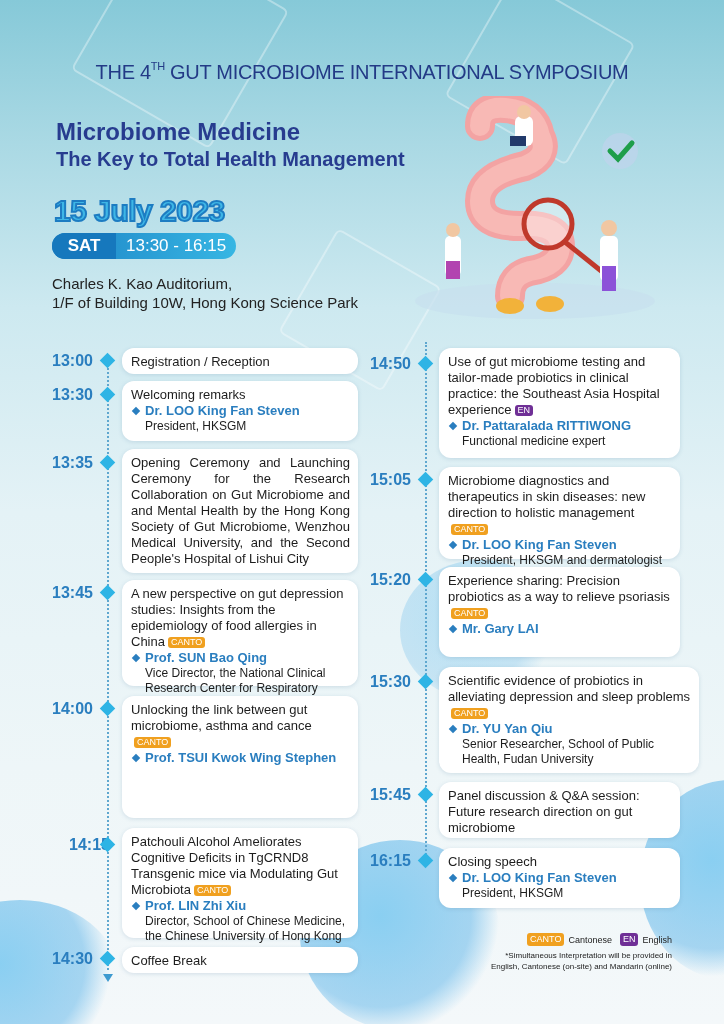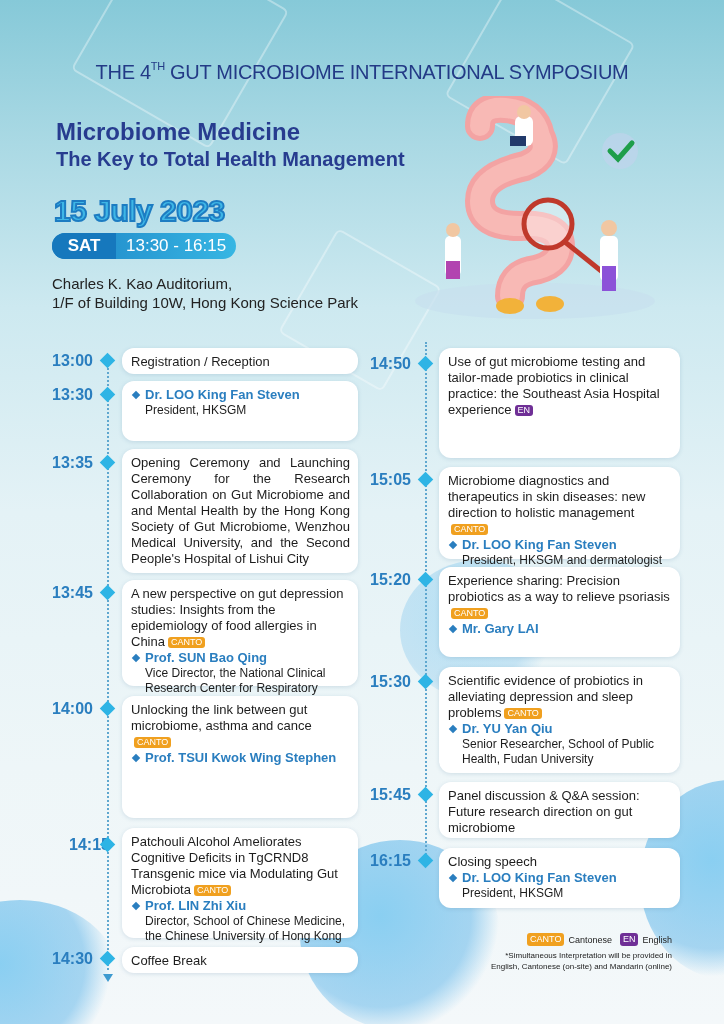--- a/index.html
+++ b/index.html
@@ -108,20 +108,21 @@
     <span class="dot" style="left:102px;top:355px;"></span>
     <div class="card" style="left:122px;top:348px;width:236px;height:26px;">
       <span class="title">Registration / Reception</span>
     </div>
   </div>
 
   <div class="slot">
     <span class="time" style="left:52px;top:386px;">13:30</span>
     <span class="dot" style="left:102px;top:389px;"></span>
     <div class="card" style="left:122px;top:381px;width:236px;height:60px;">
+      <span class="title">Welcoming remarks</span>
       <div class="speaker">
         <span class="bullet"></span>
         <span class="name">Dr. LOO King Fan Steven</span>
         <span class="role">President, HKSGM</span>
       </div>
     </div>
   </div>
 
   <div class="slot">
     <span class="time" style="left:52px;top:454px;">13:35</span>
@@ -177,20 +178,25 @@
     </div>
   </div>
 
   <div class="tl-line" style="left:425px;top:342px;height:520px;"></div>
 
   <div class="slot">
     <span class="time" style="left:370px;top:355px;">14:50</span>
     <span class="dot" style="left:420px;top:358px;"></span>
     <div class="card" style="left:439px;top:348px;width:241px;height:110px;">
       <span class="title"><span>Use of gut microbiome testing and tailor-made probiotics in clinical practice: the Southeast Asia Hospital experience</span><span class="badge en">EN</span></span>
+      <div class="speaker">
+        <span class="bullet"></span>
+        <span class="name">Dr. Pattaralada RITTIWONG</span>
+        <span class="role">Functional medicine expert</span>
+      </div>
     </div>
   </div>
 
   <div class="slot">
     <span class="time" style="left:370px;top:471px;">15:05</span>
     <span class="dot" style="left:420px;top:474px;"></span>
     <div class="card" style="left:439px;top:467px;width:241px;height:92px;">
       <span class="title"><span>Microbiome diagnostics and therapeutics in skin diseases: new direction to holistic management</span><span class="badge canto">CANTO</span></span>
       <div class="speaker">
         <span class="bullet"></span>
@@ -208,21 +214,21 @@
       <div class="speaker">
         <span class="bullet"></span>
         <span class="name">Mr. Gary LAI</span>
       </div>
     </div>
   </div>
 
   <div class="slot">
     <span class="time" style="left:370px;top:673px;">15:30</span>
     <span class="dot" style="left:420px;top:676px;"></span>
-    <div class="card" style="left:439px;top:667px;width:241px;height:106px;">
+    <div class="card" style="left:439px;top:667px;width:260px;height:106px;">
       <span class="title"><span>Scientific evidence of probiotics in alleviating depression and sleep problems</span><span class="badge canto">CANTO</span></span>
       <div class="speaker">
         <span class="bullet"></span>
         <span class="name">Dr. YU Yan Qiu</span>
         <span class="role">Senior Researcher, School of Public Health, Fudan University</span>
       </div>
     </div>
   </div>
 
   <div class="slot">

